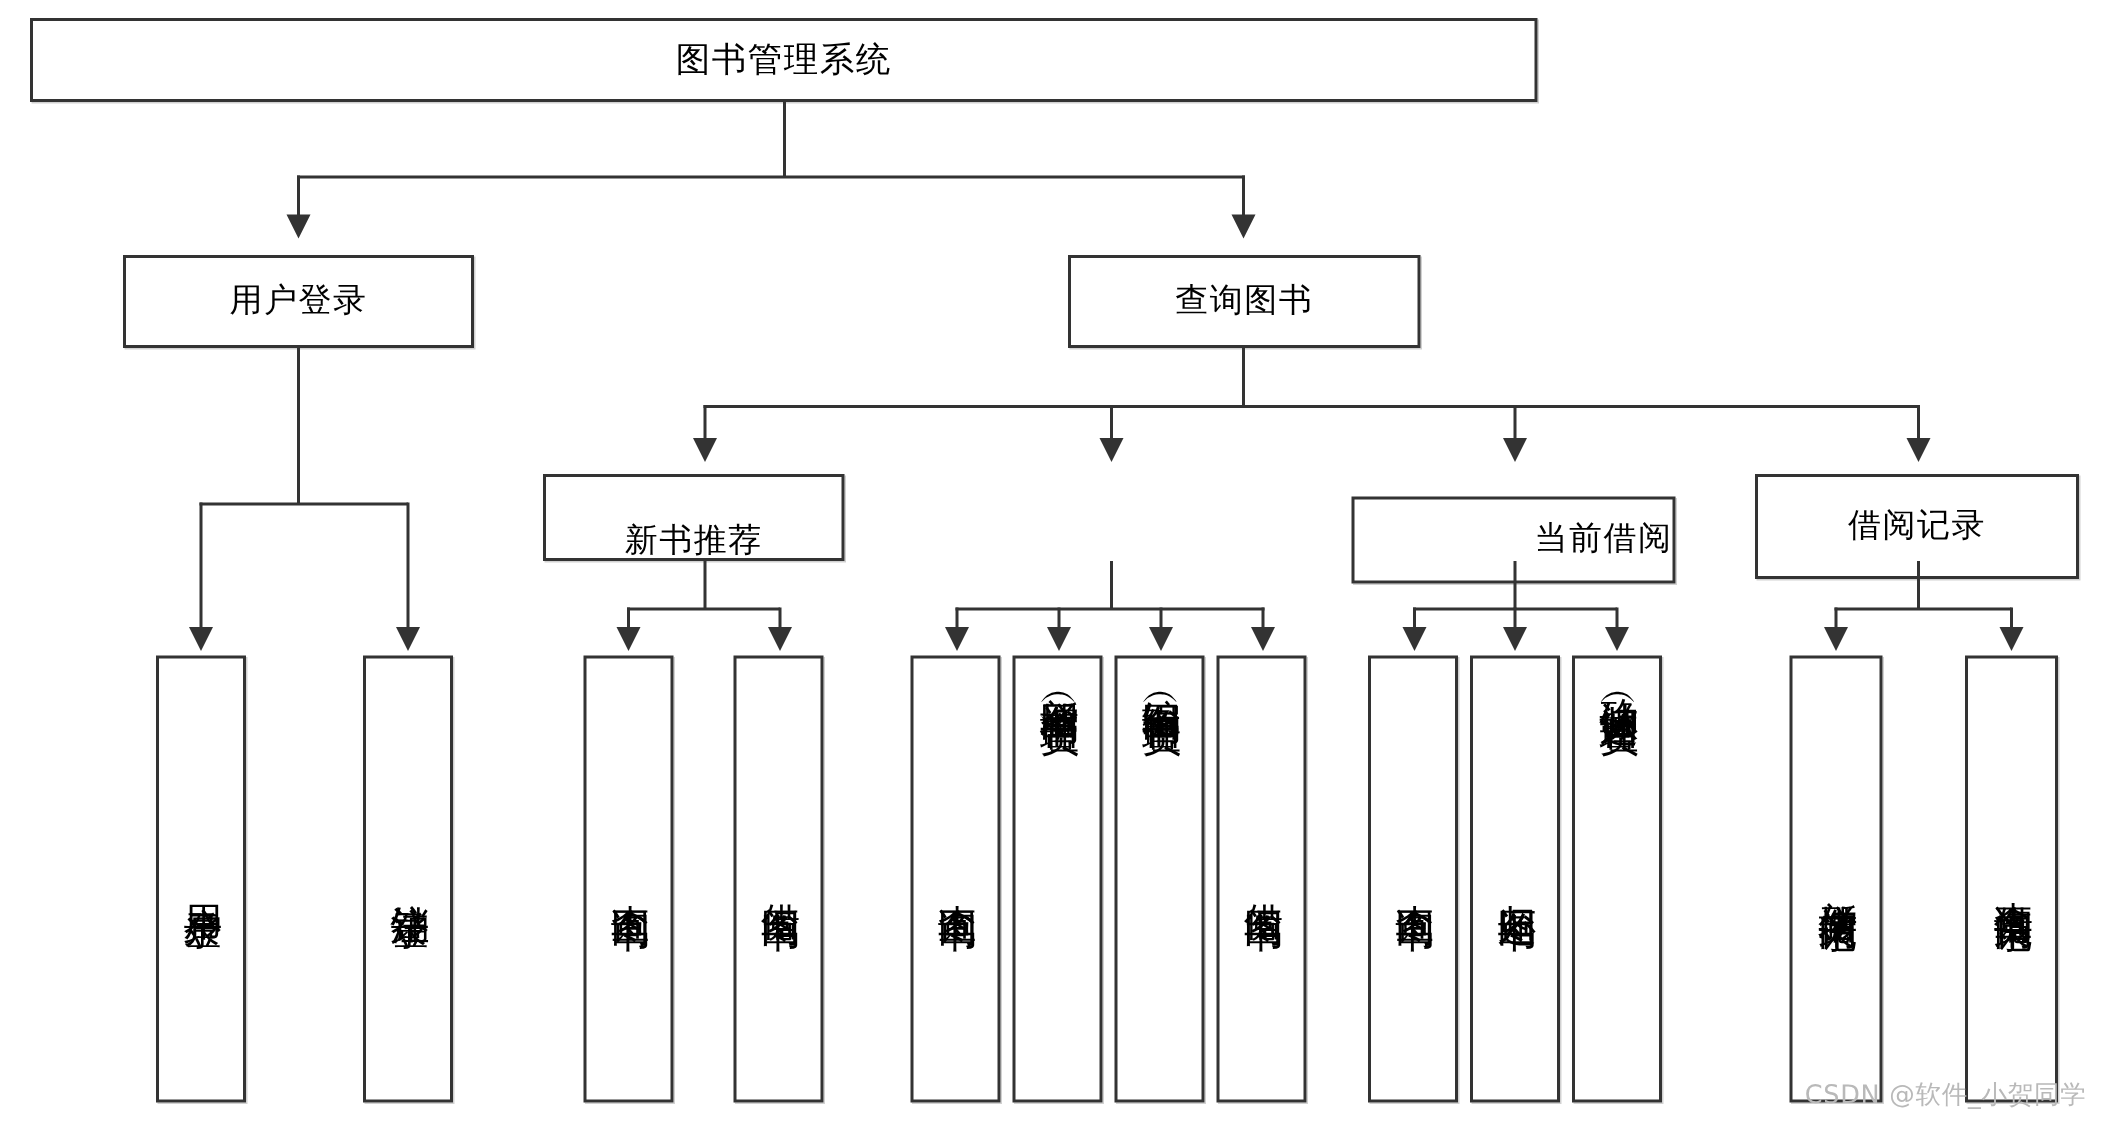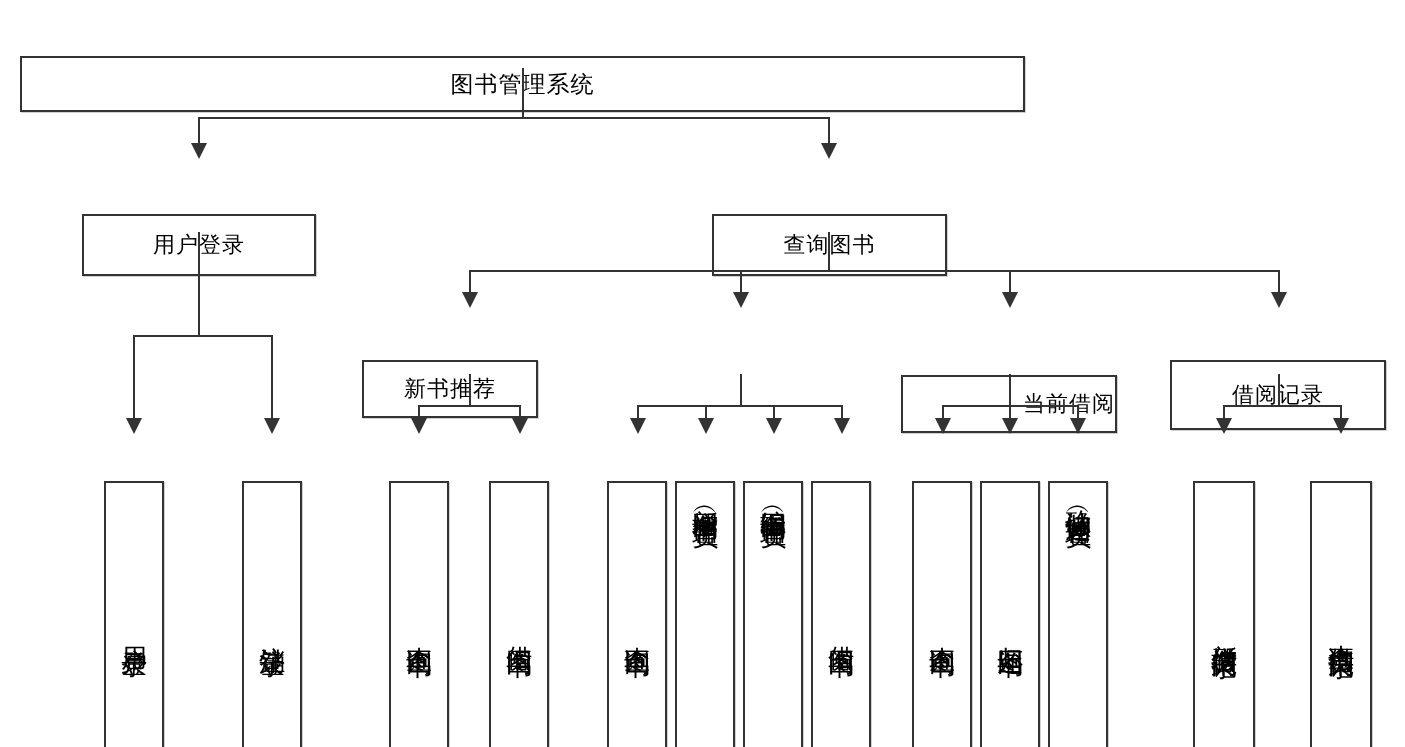--- a/index.html
+++ b/index.html
@@ -19,21 +19,20 @@
   .node{
     position:absolute;
     box-sizing:border-box;
     background:#ffffff;
     border:2px solid #333333;
     display:flex;
     align-items:center;
     justify-content:center;
     color:#000000;
     box-shadow:1px 1px 0 rgba(0,0,0,.18);
-    margin-top:44px;
   }
   .node.h{
     font-size:22px;
     line-height:1;
     letter-spacing:1px;
     white-space:nowrap;
   }
   .node.root{font-size:23px;}
 
   
@@ -116,21 +115,21 @@
 
   <div class="ln v" style="left:469px;top:270px;height:25px;"></div>
   <div class="arrow" style="left:462px;top:292px;"></div>
   <div class="ln v" style="left:740px;top:270px;height:25px;"></div>
   <div class="arrow" style="left:733px;top:292px;"></div>
   <div class="ln v" style="left:1009px;top:270px;height:25px;"></div>
   <div class="arrow" style="left:1002px;top:292px;"></div>
   <div class="ln v" style="left:1278px;top:270px;height:25px;"></div>
   <div class="arrow" style="left:1271px;top:292px;"></div>
 
-  <div class="node h" style="left:362px;top:316px;width:176px;height:58px;">
+  <div class="node h" style="left:362px;top:316px;width:201px;height:58px;align-items:flex-end;">
     <span>新书推荐</span>
   </div>
   <div class="node h" style="left:901px;top:331px;width:216px;height:58px;justify-content:flex-end;">
     <span>当前借阅</span>
   </div>
   <div class="node h" style="left:1170px;top:316px;width:216px;height:70px;">
     <span>借阅记录</span>
   </div>
 
   <div class="ln v" style="left:469px;top:374px;height:32px;"></div>
@@ -204,14 +203,15 @@
     <span class="vtxt">确认归还（管理员）</span>
   </div>
 
   <div class="node v center" style="left:1193px;top:437px;width:62px;height:298px;">
     <span class="vtxt">新增借阅记录</span>
   </div>
   <div class="node v center" style="left:1310px;top:437px;width:62px;height:298px;">
     <span class="vtxt">查询借阅记录</span>
   </div>
 
+  <div id="watermark">CSDN @软件_小贺同学</div>
 
 </div>
 
 </body></html>

